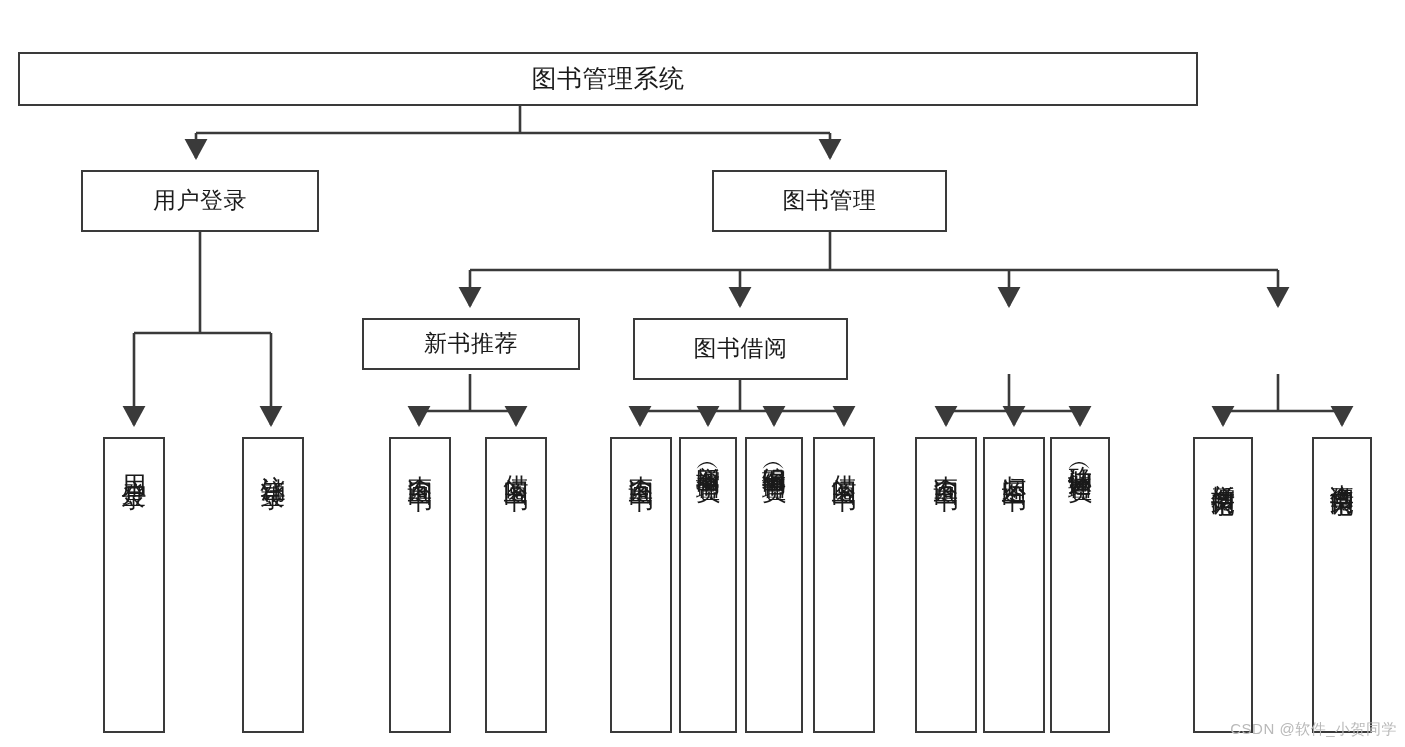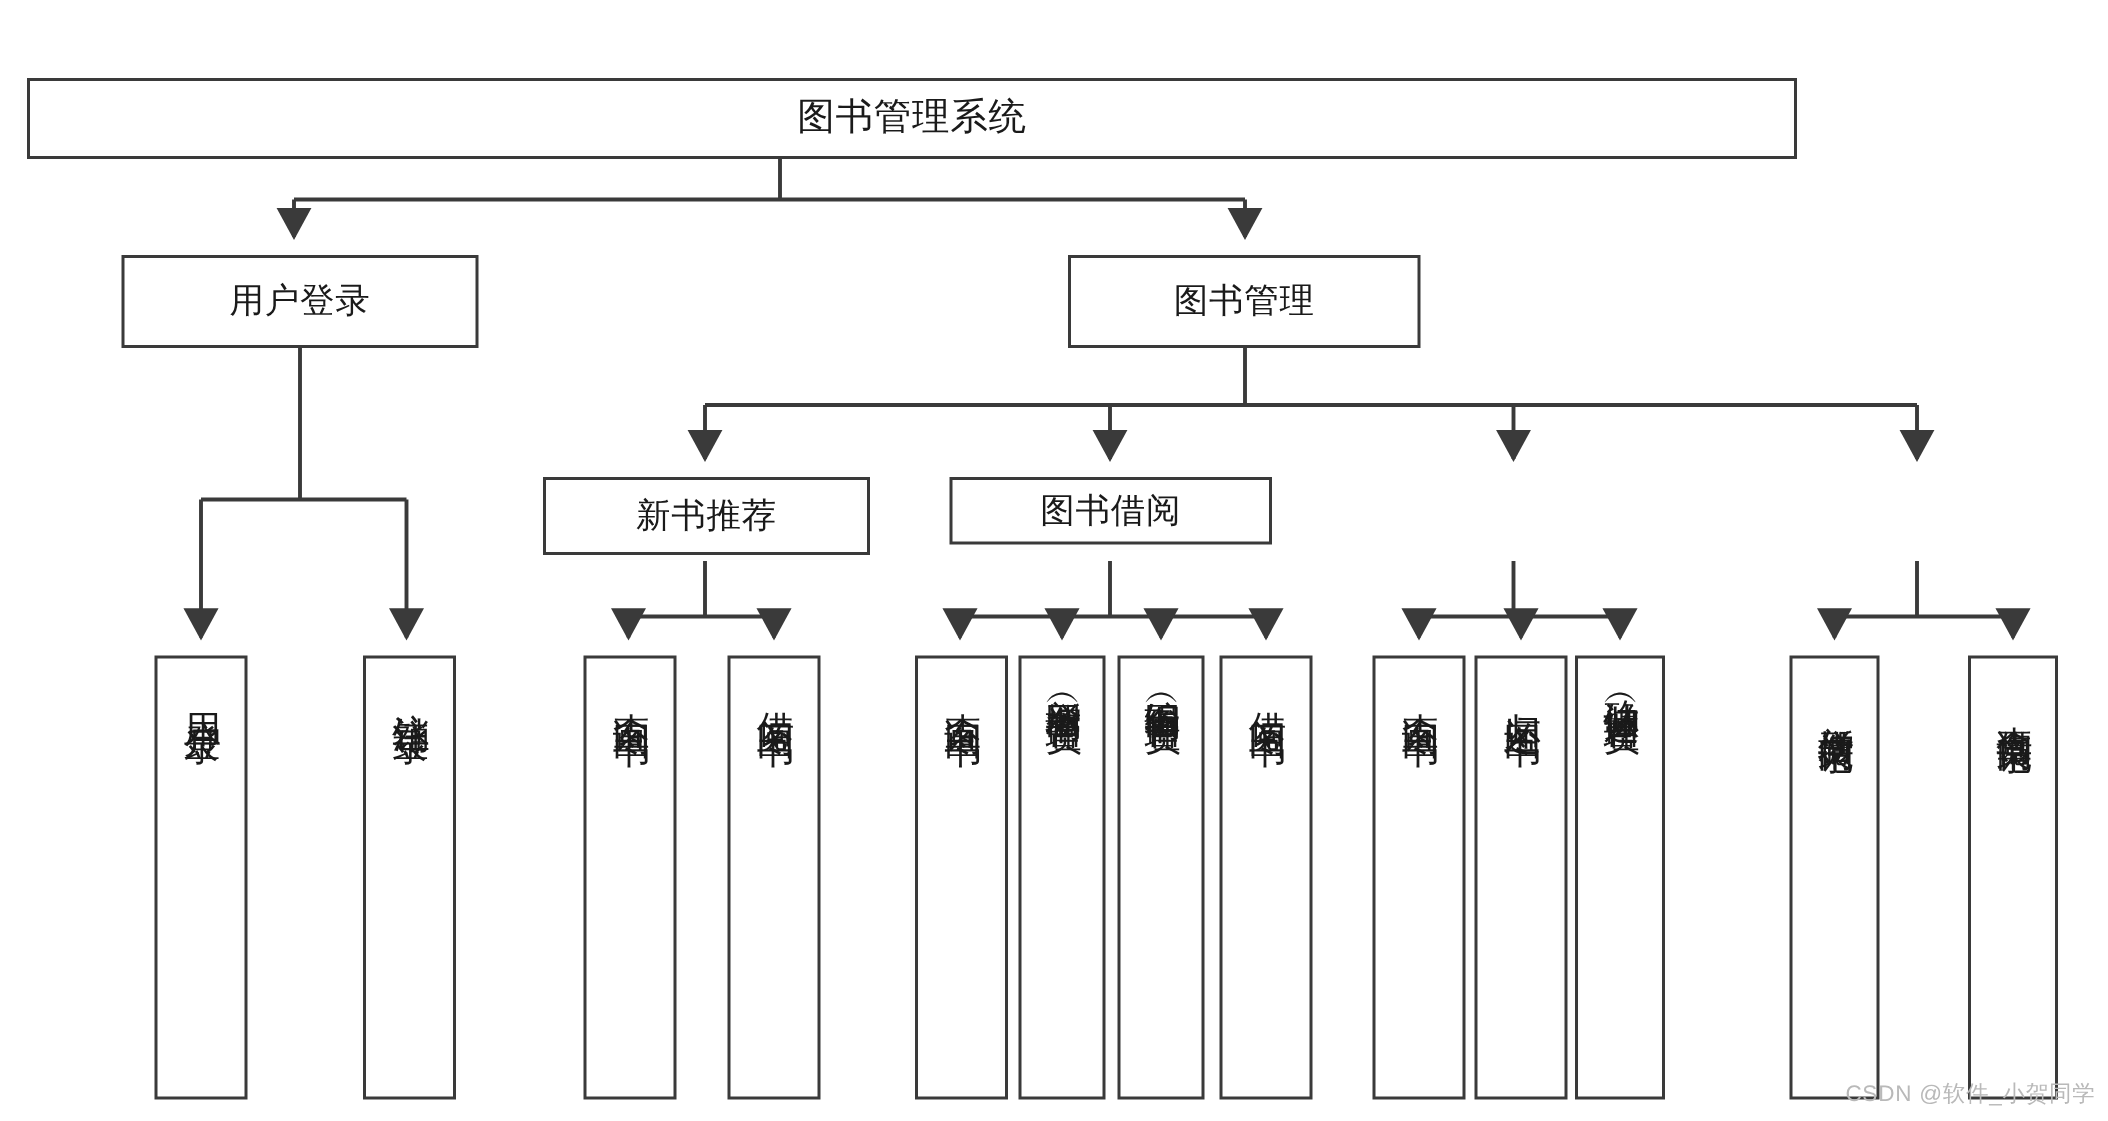--- a/index.html
+++ b/index.html
@@ -135,21 +135,21 @@
   <div class="node lvl2" style="left:81px; top:170px; width:238px; height:62px;">
     <span class="label">用户登录</span>
   </div>
   <div class="node lvl2" style="left:712px; top:170px; width:235px; height:62px;">
     <span class="label">图书管理</span>
   </div>
 
   <div class="node lvl3" style="left:362px; top:318px; width:218px; height:52px;">
     <span class="label">新书推荐</span>
   </div>
-  <div class="node lvl3" style="left:633px; top:318px; width:215px; height:45px;">
+  <div class="node lvl3" style="left:633px; top:318px; width:215px; height:62px;">
     <span class="label">图书借阅</span>
   </div>
 
   <div class="node leaf" style="left:103px; top:437px; width:62px; height:296px;">
     <span class="label">用户登录</span>
   </div>
   <div class="node leaf" style="left:242px; top:437px; width:62px; height:296px;">
     <span class="label">注销登录</span>
   </div>
   <div class="node leaf" style="left:389px; top:437px; width:62px; height:296px;">

